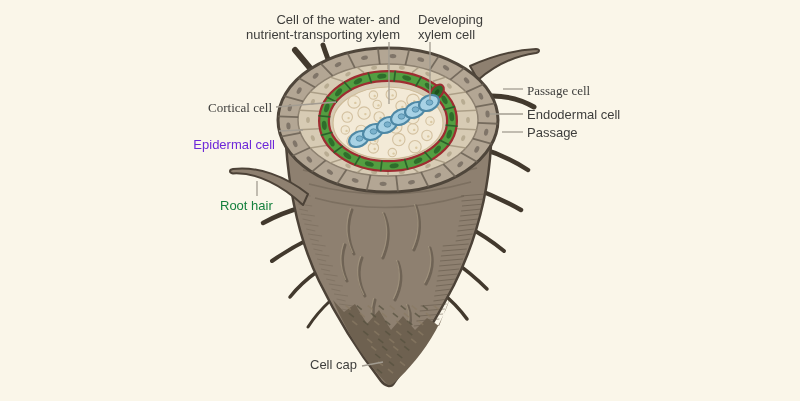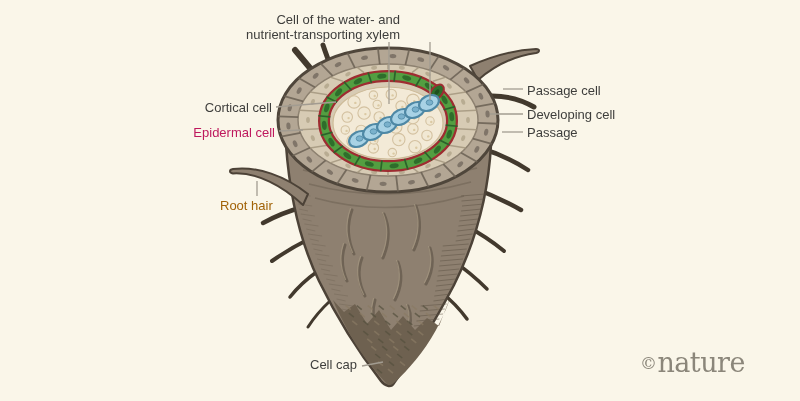--- a/index.html
+++ b/index.html
@@ -369,32 +369,33 @@
         <line x1="257" y1="181" x2="257" y2="196" stroke="#a29c91" stroke-width="1.3"></line>
         <line x1="362" y1="366" x2="383" y2="362" stroke="#a29c91" stroke-width="1.3"></line>
       </g>
     </svg>
 
   <div class="lbl right-align" style="right: 400px; top: 12px; color: rgb(62, 62, 60);">
     <span>Cell of the water- and</span>
     <span class="l2">nutrient-transporting xylem</span>
   </div>
 
-
-  <div class="lbl" style="left: 527px; top: 83px; color: rgb(62, 62, 60);">Passage cell</div>
-
-  <div class="lbl" style="left: 527px; top: 107px; color: rgb(62, 62, 60);">Developing cell</div>
+  <div class="lbl" style="left: 418px; top: 12px; color: rgb(62, 62, 60);">
+    <span>Developing</span>
+    <span class="l2">xylem cell</span>
+  </div>
+
+  <div class="lbl" style="left: 527px; top: 83px; color: rgb(62, 62, 60); font-family: Liberation Serif, serif;">Passage cell</div>
+
+  <div class="lbl" style="left: 527px; top: 107px; color: rgb(62, 62, 60);">Endodermal cell</div>
 
   <div class="lbl" style="left: 527px; top: 125px; color: rgb(62, 62, 60);">Passage</div>
 
-  <div class="lbl right-align" style="right: 528px; top: 100px; color: rgb(62, 62, 60);">Cortical cell</div>
-
-  <div class="lbl right-align" style="right: 525px; top: 125px; color: #be185d;">Epidermal cell</div>
-
-  <div class="lbl" style="left: 220px; top: 198px; color: #a16207;">Root hair</div>
+  <div class="lbl right-align" style="right: 528px; top: 100px; color: rgb(62, 62, 60); font-family: Liberation Serif, serif;">Cortical cell</div>
+
+  <div class="lbl right-align" style="right: 525px; top: 137px; color: #6d28d9;">Epidermal cell</div>
+
+  <div class="lbl" style="left: 220px; top: 198px; color: #15803d;">Root hair</div>
 
   <div class="lbl" style="left: 310px; top: 357px; color: rgb(62, 62, 60);">Cell cap</div>
 
-  <div class="credit" style="right: 55px; top: 349px; color: rgb(139, 134, 122);">
-    <span class="sym">©</span><span>nature</span>
-  </div>
 
 </div>
 
 </body></html>

